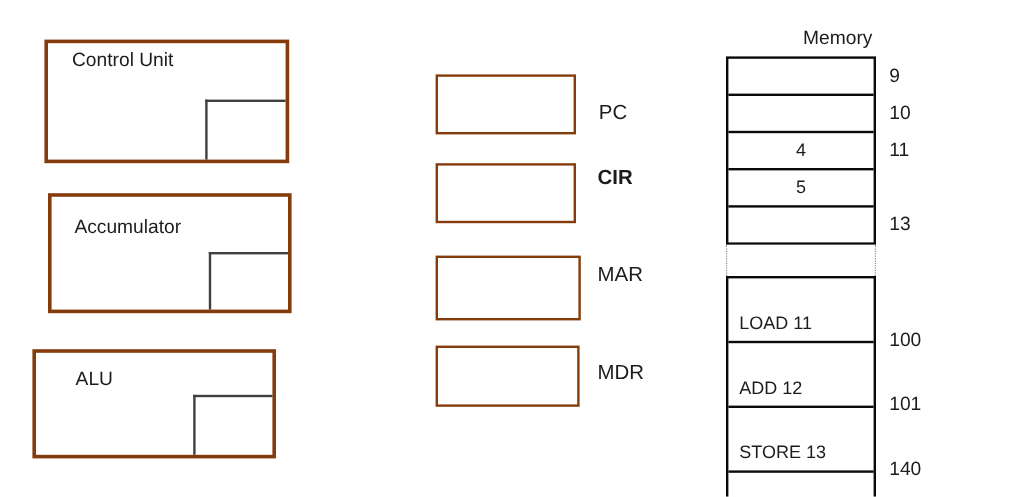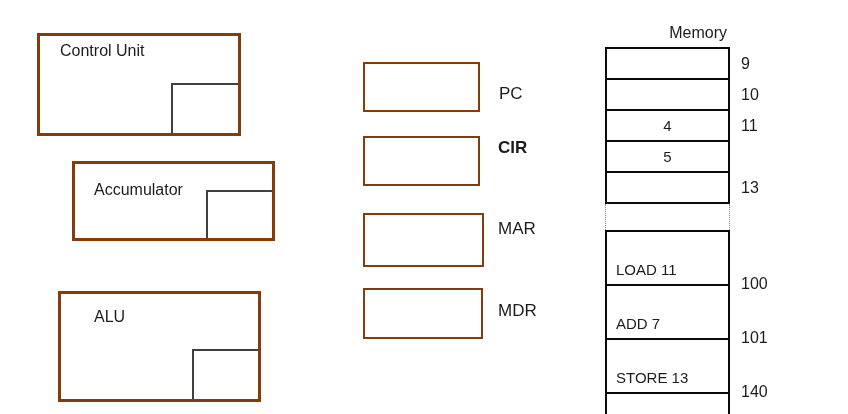--- a/index.html
+++ b/index.html
@@ -3,22 +3,22 @@
 <meta charset="utf-8">
 <style>
   html,body{margin:0;padding:0;background:#ffffff;}
   .canvas{
     position:relative;width:848px;height:414px;background:#ffffff;overflow:hidden;
     font-family:"Liberation Sans","DejaVu Sans",sans-serif;color:#1c1c1c;
   }
   
   .cpu-box{position:absolute;border:3px solid #843c0c;background:#ffffff;box-sizing:border-box;}
   .box-cu {left:37px; top:33px;  width:204px;height:103px;}
-  .box-acc{left:40px; top:161px; width:203px;height:80px;margin-left:32px;}
-  .box-alu{left:58px; top:291px; width:203px;height:111px;}
+  .box-acc{left:40px; top:161px; width:203px;height:100px;}
+  .box-alu{left:27px; top:291px; width:203px;height:91px;}
   .cpu-label{position:absolute;font-size:16px;line-height:20px;white-space:nowrap;}
   .box-cu  .cpu-label{left:20px;top:5px;}
   .box-acc .cpu-label{left:19px;top:16px;}
   .box-alu .cpu-label{left:33px;top:13px;}
   .step{position:absolute;right:0;bottom:0;border-top:2px solid #404040;border-left:2px solid #404040;box-sizing:border-box;}
   .box-cu  .step{width:67px;height:50px;}
   .box-acc .step{width:66px;height:48px;}
   .box-alu .step{width:66px;height:50px;}
   
   .reg-box{position:absolute;border:2px solid #843c0c;background:#ffffff;box-sizing:border-box;}
@@ -103,21 +103,21 @@
   </div>
 
   <div class="mem-gap"></div>
 
   <div class="mem-block mem-lower">
     <div class="mem-row">
       <span class="mem-value val-left">LOAD 11</span>
       <span class="mem-addr">100</span>
     </div>
     <div class="mem-row">
-      <span class="mem-value val-left">ADD 7</span>
+      <span class="mem-value val-left">ADD 12</span>
       <span class="mem-addr">101</span>
     </div>
     <div class="mem-row">
       <span class="mem-value val-left">STORE 13</span>
       <span class="mem-addr">140</span>
     </div>
     <div class="mem-row">
       <span class="mem-value val-left"></span>
       <span class="mem-addr">103</span>
     </div>

